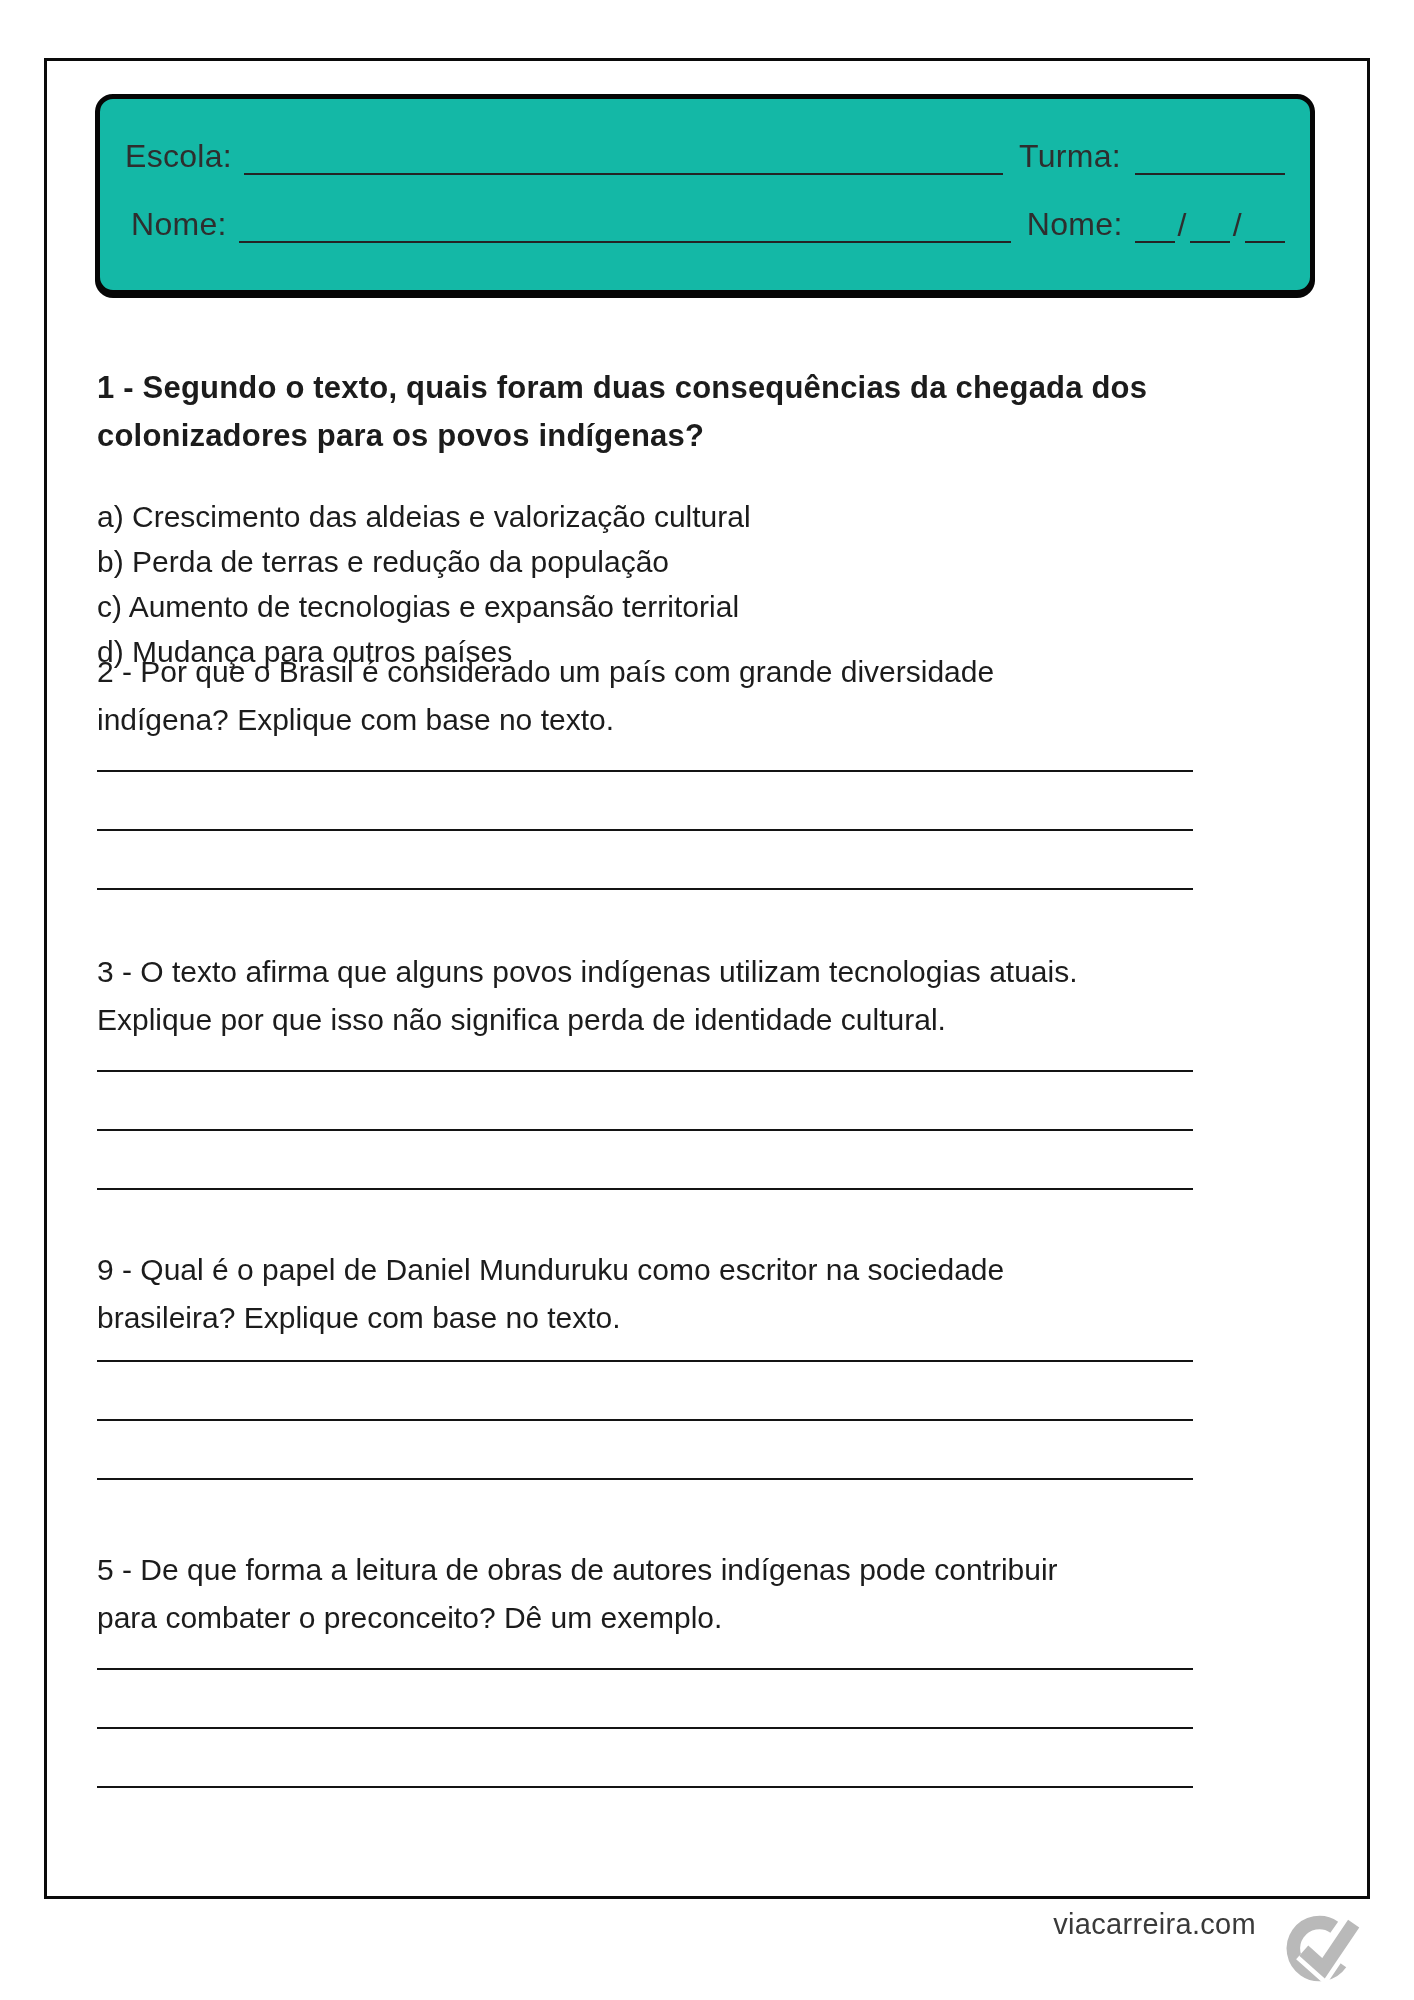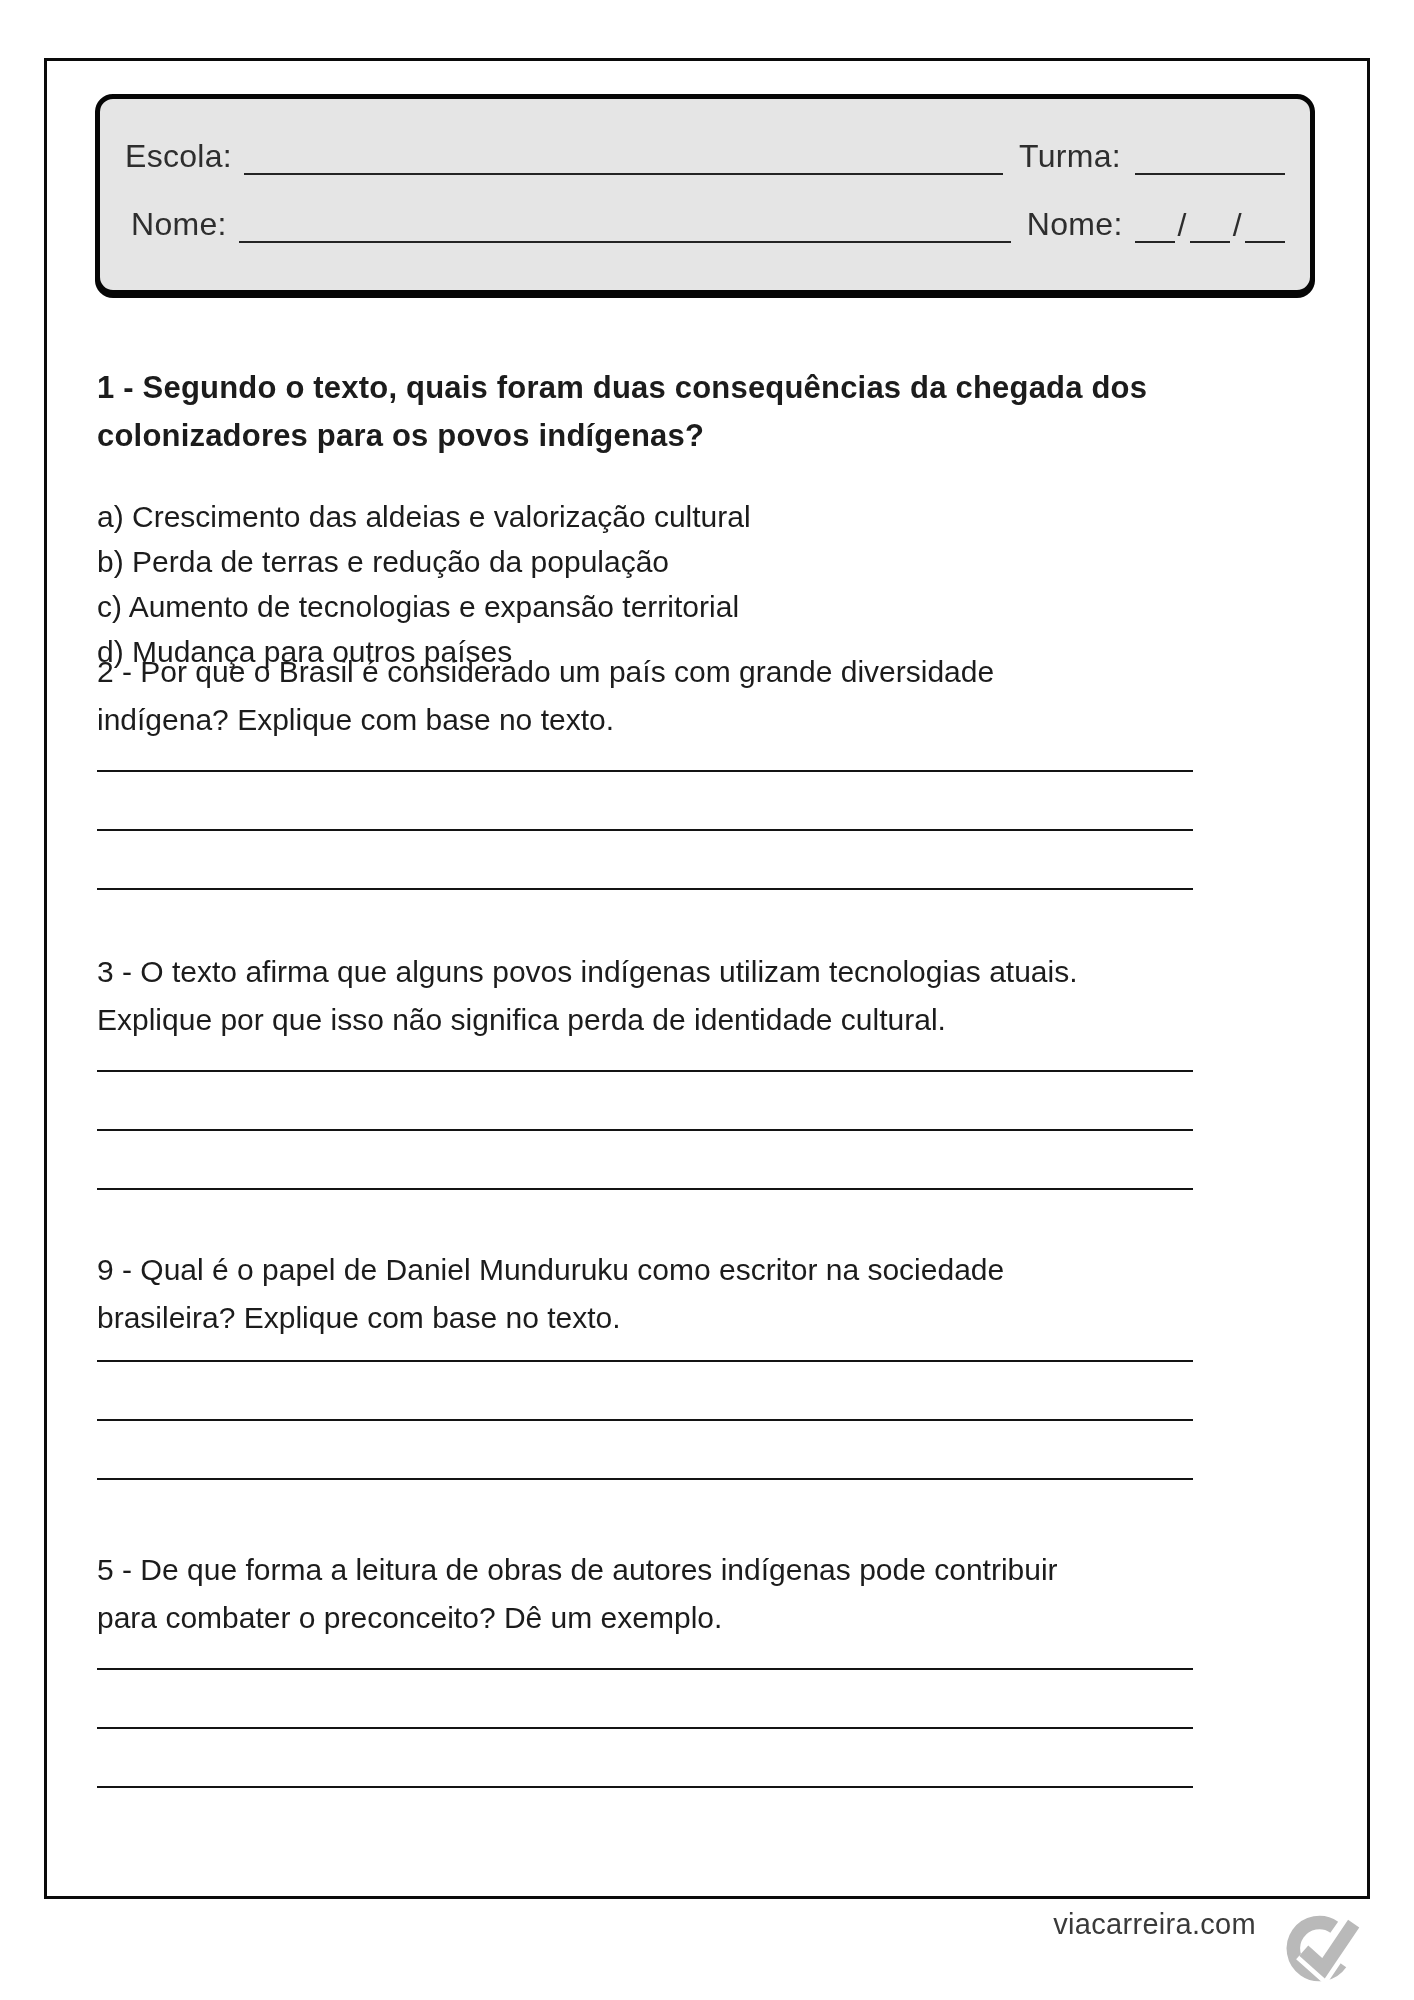--- a/index.html
+++ b/index.html
@@ -10,21 +10,21 @@
   }
   
   .page-border{
     position:absolute;left:44px;top:58px;width:1326px;height:1841px;
     border:3px solid #0a0a0a;box-sizing:border-box;background:#fff;
   }
   
   .header-box{
     position:absolute;left:95px;top:94px;width:1220px;height:201px;
     box-sizing:border-box;border:5px solid #060606;border-radius:18px;
-    box-shadow:0 3px 0 #060606;background:#e5e5e5;
+    box-shadow:0 3px 0 #060606;background:#14b8a6;
   }
   .hrow{
     position:absolute;left:25px;right:25px;display:flex;align-items:flex-end;
     font-size:32px;color:#2e2e2e;letter-spacing:.3px;
   }
   .hrow.r1{top:36px;height:40px;}
   .hrow.r2{top:104px;height:40px;margin-left:6px;}
   .hline{border-bottom:2px solid #242424;height:36px;box-sizing:border-box;}
   .hline.grow{flex:1;margin:0 16px 0 12px;}
   .hline.turma{width:150px;margin-left:14px;}

